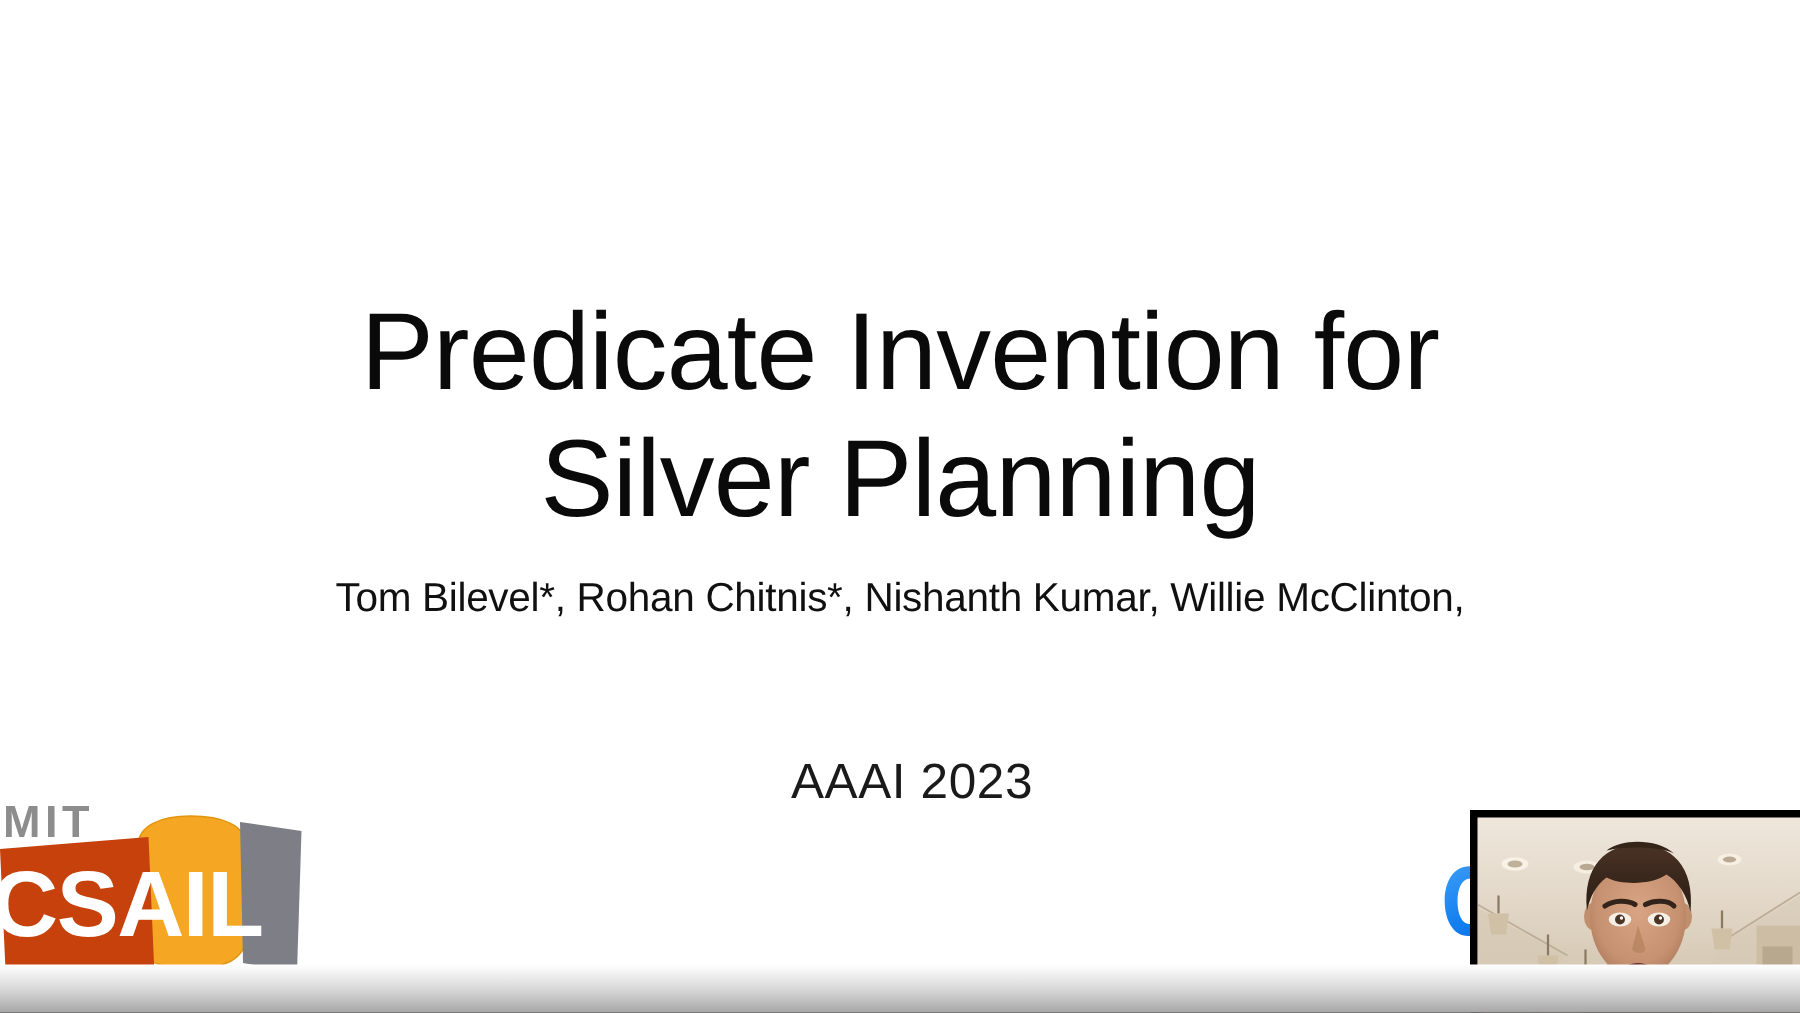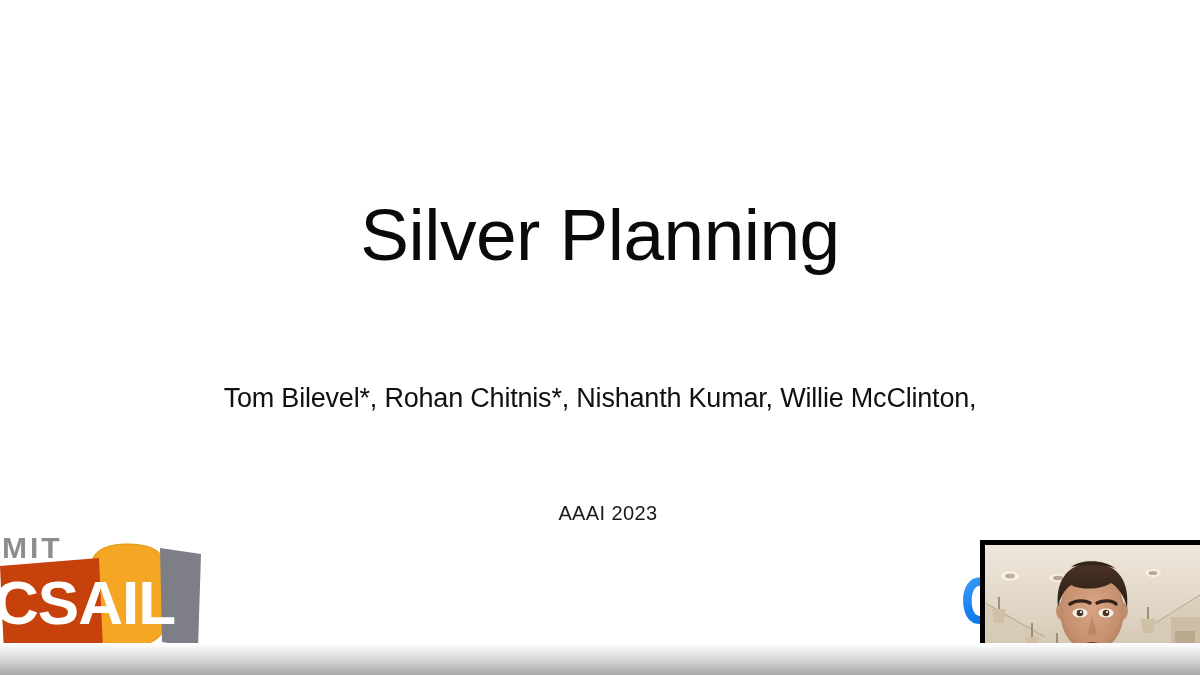--- a/index.html
+++ b/index.html
@@ -42,21 +42,21 @@
     font-weight:400;
     letter-spacing:-0.2px;
   }
   #authors-block .aline { display:block; }
 
   
   #venue {
     position:absolute; left:0; right:0; top:502px;
     text-align:center;
     color:#1a1a1a;
-    font-size:20px;
+    font-size:33px;
     font-weight:400;
     letter-spacing:0.4px;
     margin-left:16px;
   }
 
   
   #meta-logo {
     position:absolute; left:0; right:0; top:570px;
     display:flex; align-items:center; justify-content:flex-end; gap:28px;
   }
@@ -91,20 +91,21 @@
     background:#cfc4b4;
   }
   #webcam-svg { position:absolute; left:0; top:0; width:215px; height:130px; display:block; }
 </style>
 </head>
 <body>
 
 <div id="stage">
 
   <div id="title-block">
+    <span class="tline">Predicate Invention for</span>
     <span class="tline">Silver Planning</span>
   </div>
 
   <div id="authors-block">
     <span class="aline">Tom Bilevel*, Rohan Chitnis*, Nishanth Kumar, Willie McClinton,</span>
   </div>
 
   <div id="venue">AAAI 2023</div>
 
   <div id="meta-logo">

